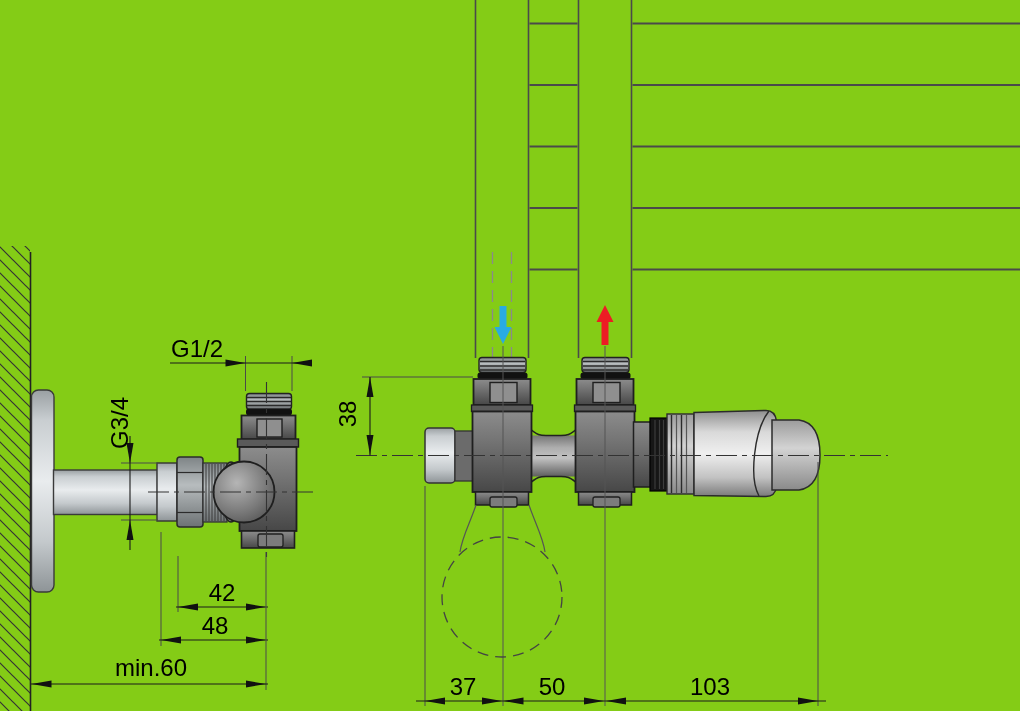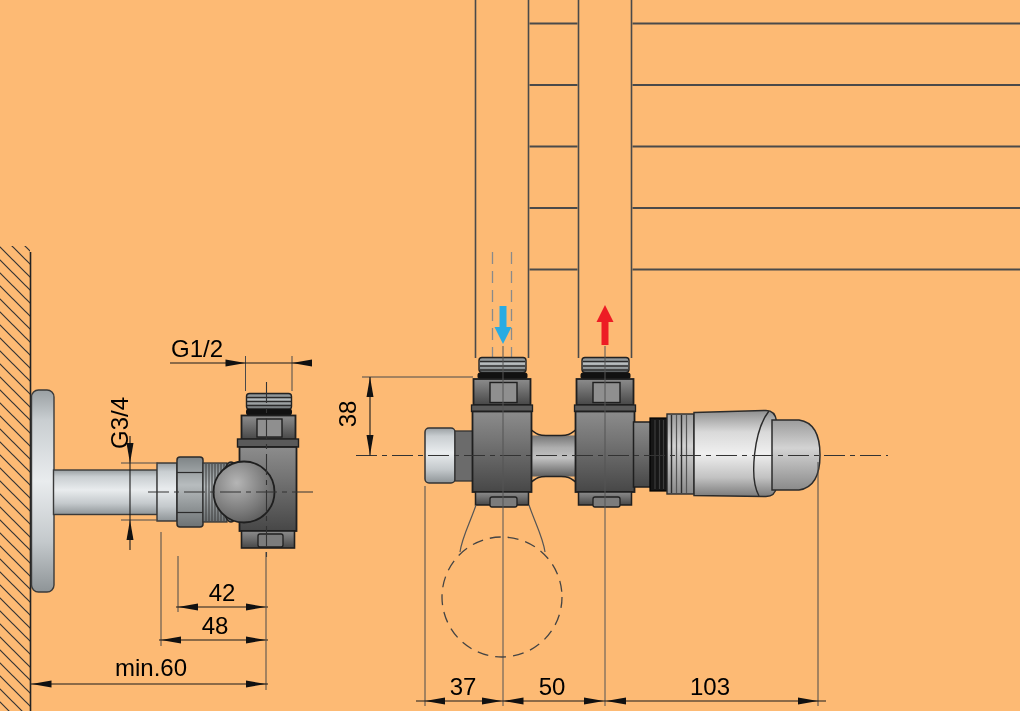--- a/index.html
+++ b/index.html
@@ -1,16 +1,16 @@
 <!DOCTYPE html>
 <html><head>
 <meta charset="utf-8">
 <style>
   html,body{margin:0;padding:0;background:#ffffff;}
-  .stage{width:1020px;height:711px;position:relative;background:#fdba74;overflow:hidden;}
+  .stage{width:1020px;height:711px;position:relative;background:#84cc16;overflow:hidden;}
   svg{display:block;}
   svg text{font-family:"Liberation Sans", sans-serif;font-size:24px;fill:#000;}
   .dimline{stroke:#1a1a1a;stroke-width:1.1;fill:none;}
   .extline{stroke:#4a4a4a;stroke-width:1;fill:none;}
   .cline{stroke:#333;stroke-width:1.1;fill:none;stroke-dasharray:21 5 5 5;}
   .arrow{fill:#111;stroke:none;}
   .outline{stroke:#222;fill:none;}
 </style>
 </head>
 <body>

